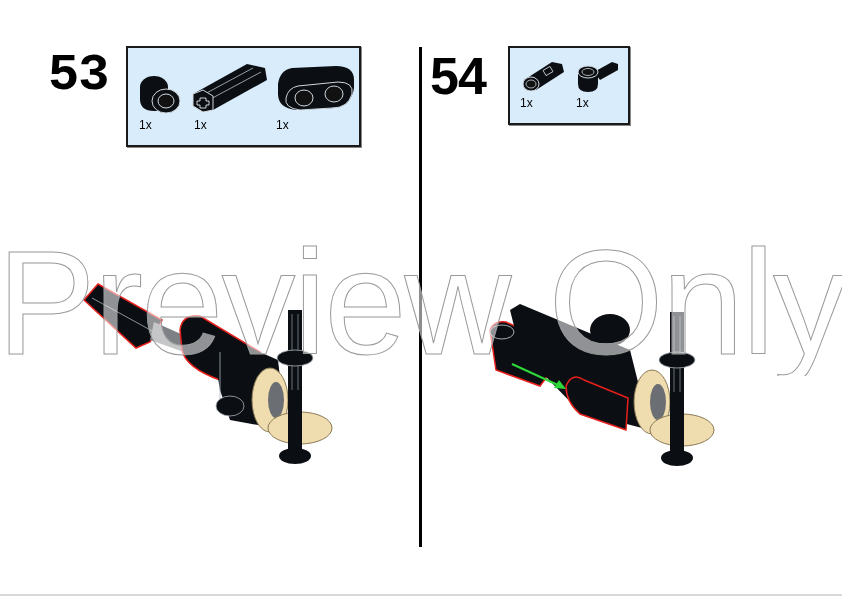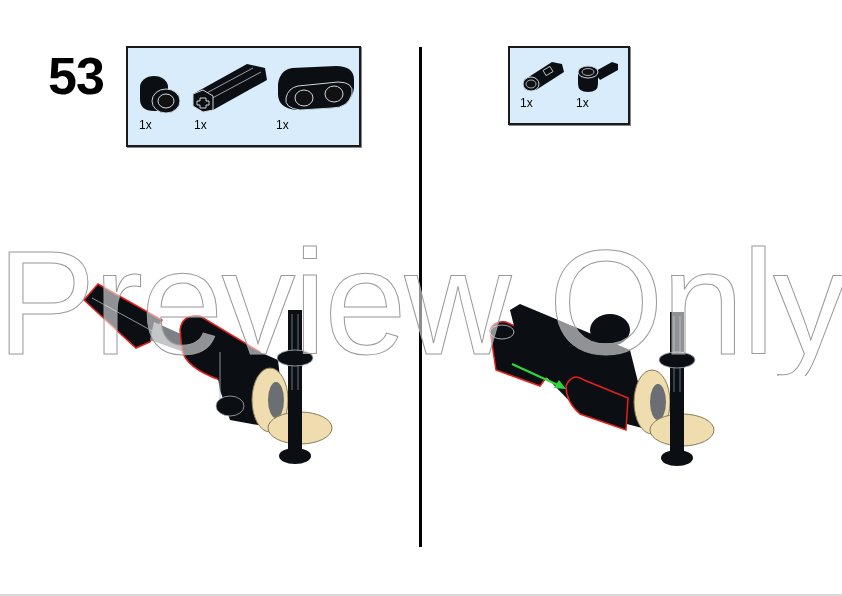--- a/index.html
+++ b/index.html
@@ -12,21 +12,21 @@
     .divider { position:absolute; left:419px; top:47px; width:3px; height:500px; background:#000; }
     .watermark { position:absolute; left:0; top:236px; width:842px; height:140px; pointer-events:none; }
     .bottom-rule { position:absolute; left:0; top:594px; width:842px; height:2px; background:#d8d8d8; }
     .model { position:absolute; }
   </style>
 </head>
 <body>
 
 <div class="page">
 
-  <div class="step-num" style="left:48px; top:50px;">53</div>
+  <div class="step-num" style="left:48px; top:50px;font-family:Liberation Mono, monospace;">53</div>
 
   <div class="parts-box" style="left:126px; top:46px; width:235px; height:101px;">
 
     <svg class="part" style="left:8px; top:25px;" width="48" height="44" viewBox="0 0 48 44">
       <ellipse cx="18" cy="14" rx="14" ry="11" fill="#0b0f14"></ellipse>
       <path d="M4 14 L4 26 Q4 38 18 38 L30 38 L32 14 Z" fill="#0b0f14"></path>
       <ellipse cx="30" cy="28" rx="14" ry="12" fill="#0b0f14" stroke="#cfd6dc" stroke-width="1"></ellipse>
       <ellipse cx="30" cy="28" rx="8" ry="7" fill="#111" stroke="#cfd6dc" stroke-width="1"></ellipse>
     </svg>
     <div class="qty" style="left:11px; top:70px;">1x</div>
@@ -44,20 +44,21 @@
       <path d="M18 6 L62 4 Q80 4 80 18 L80 26 Q78 42 60 46 L22 48 Q4 46 4 32 L4 22 Q6 8 18 6 Z" fill="#0b0f14"></path>
       <path d="M24 24 L64 20 Q80 20 78 32 Q74 46 58 46 L26 48 Q10 46 12 36 Q14 26 24 24 Z" fill="#0b0f14" stroke="#cfd6dc" stroke-width="1"></path>
       <ellipse cx="30" cy="36" rx="9" ry="8" fill="#111" stroke="#cfd6dc" stroke-width="1"></ellipse>
       <ellipse cx="60" cy="32" rx="9" ry="8" fill="#111" stroke="#cfd6dc" stroke-width="1"></ellipse>
     </svg>
     <div class="qty" style="left:148px; top:70px;">1x</div>
   </div>
 
   <div class="divider"></div>
 
+  <div class="step-num" style="left:430px; top:50px;">54</div>
 
   <div class="parts-box" style="left:508px; top:46px; width:122px; height:79px;">
 
     <svg class="part" style="left:8px; top:10px;" width="48" height="36" viewBox="0 0 48 36">
       <polygon points="6,22 34,4 44,6 46,14 18,32 8,32" fill="#0b0f14"></polygon>
       <ellipse cx="13" cy="26" rx="8" ry="7" fill="#0b0f14" stroke="#cfd6dc" stroke-width="1"></ellipse>
       <ellipse cx="13" cy="26" rx="5" ry="4" fill="#111" stroke="#cfd6dc" stroke-width="0.8"></ellipse>
       <rect x="26" y="10" width="8" height="6" fill="none" stroke="#cfd6dc" stroke-width="0.8" transform="rotate(-30 30 13)"></rect>
     </svg>
     <div class="qty" style="left:10px; top:48px;">1x</div>

